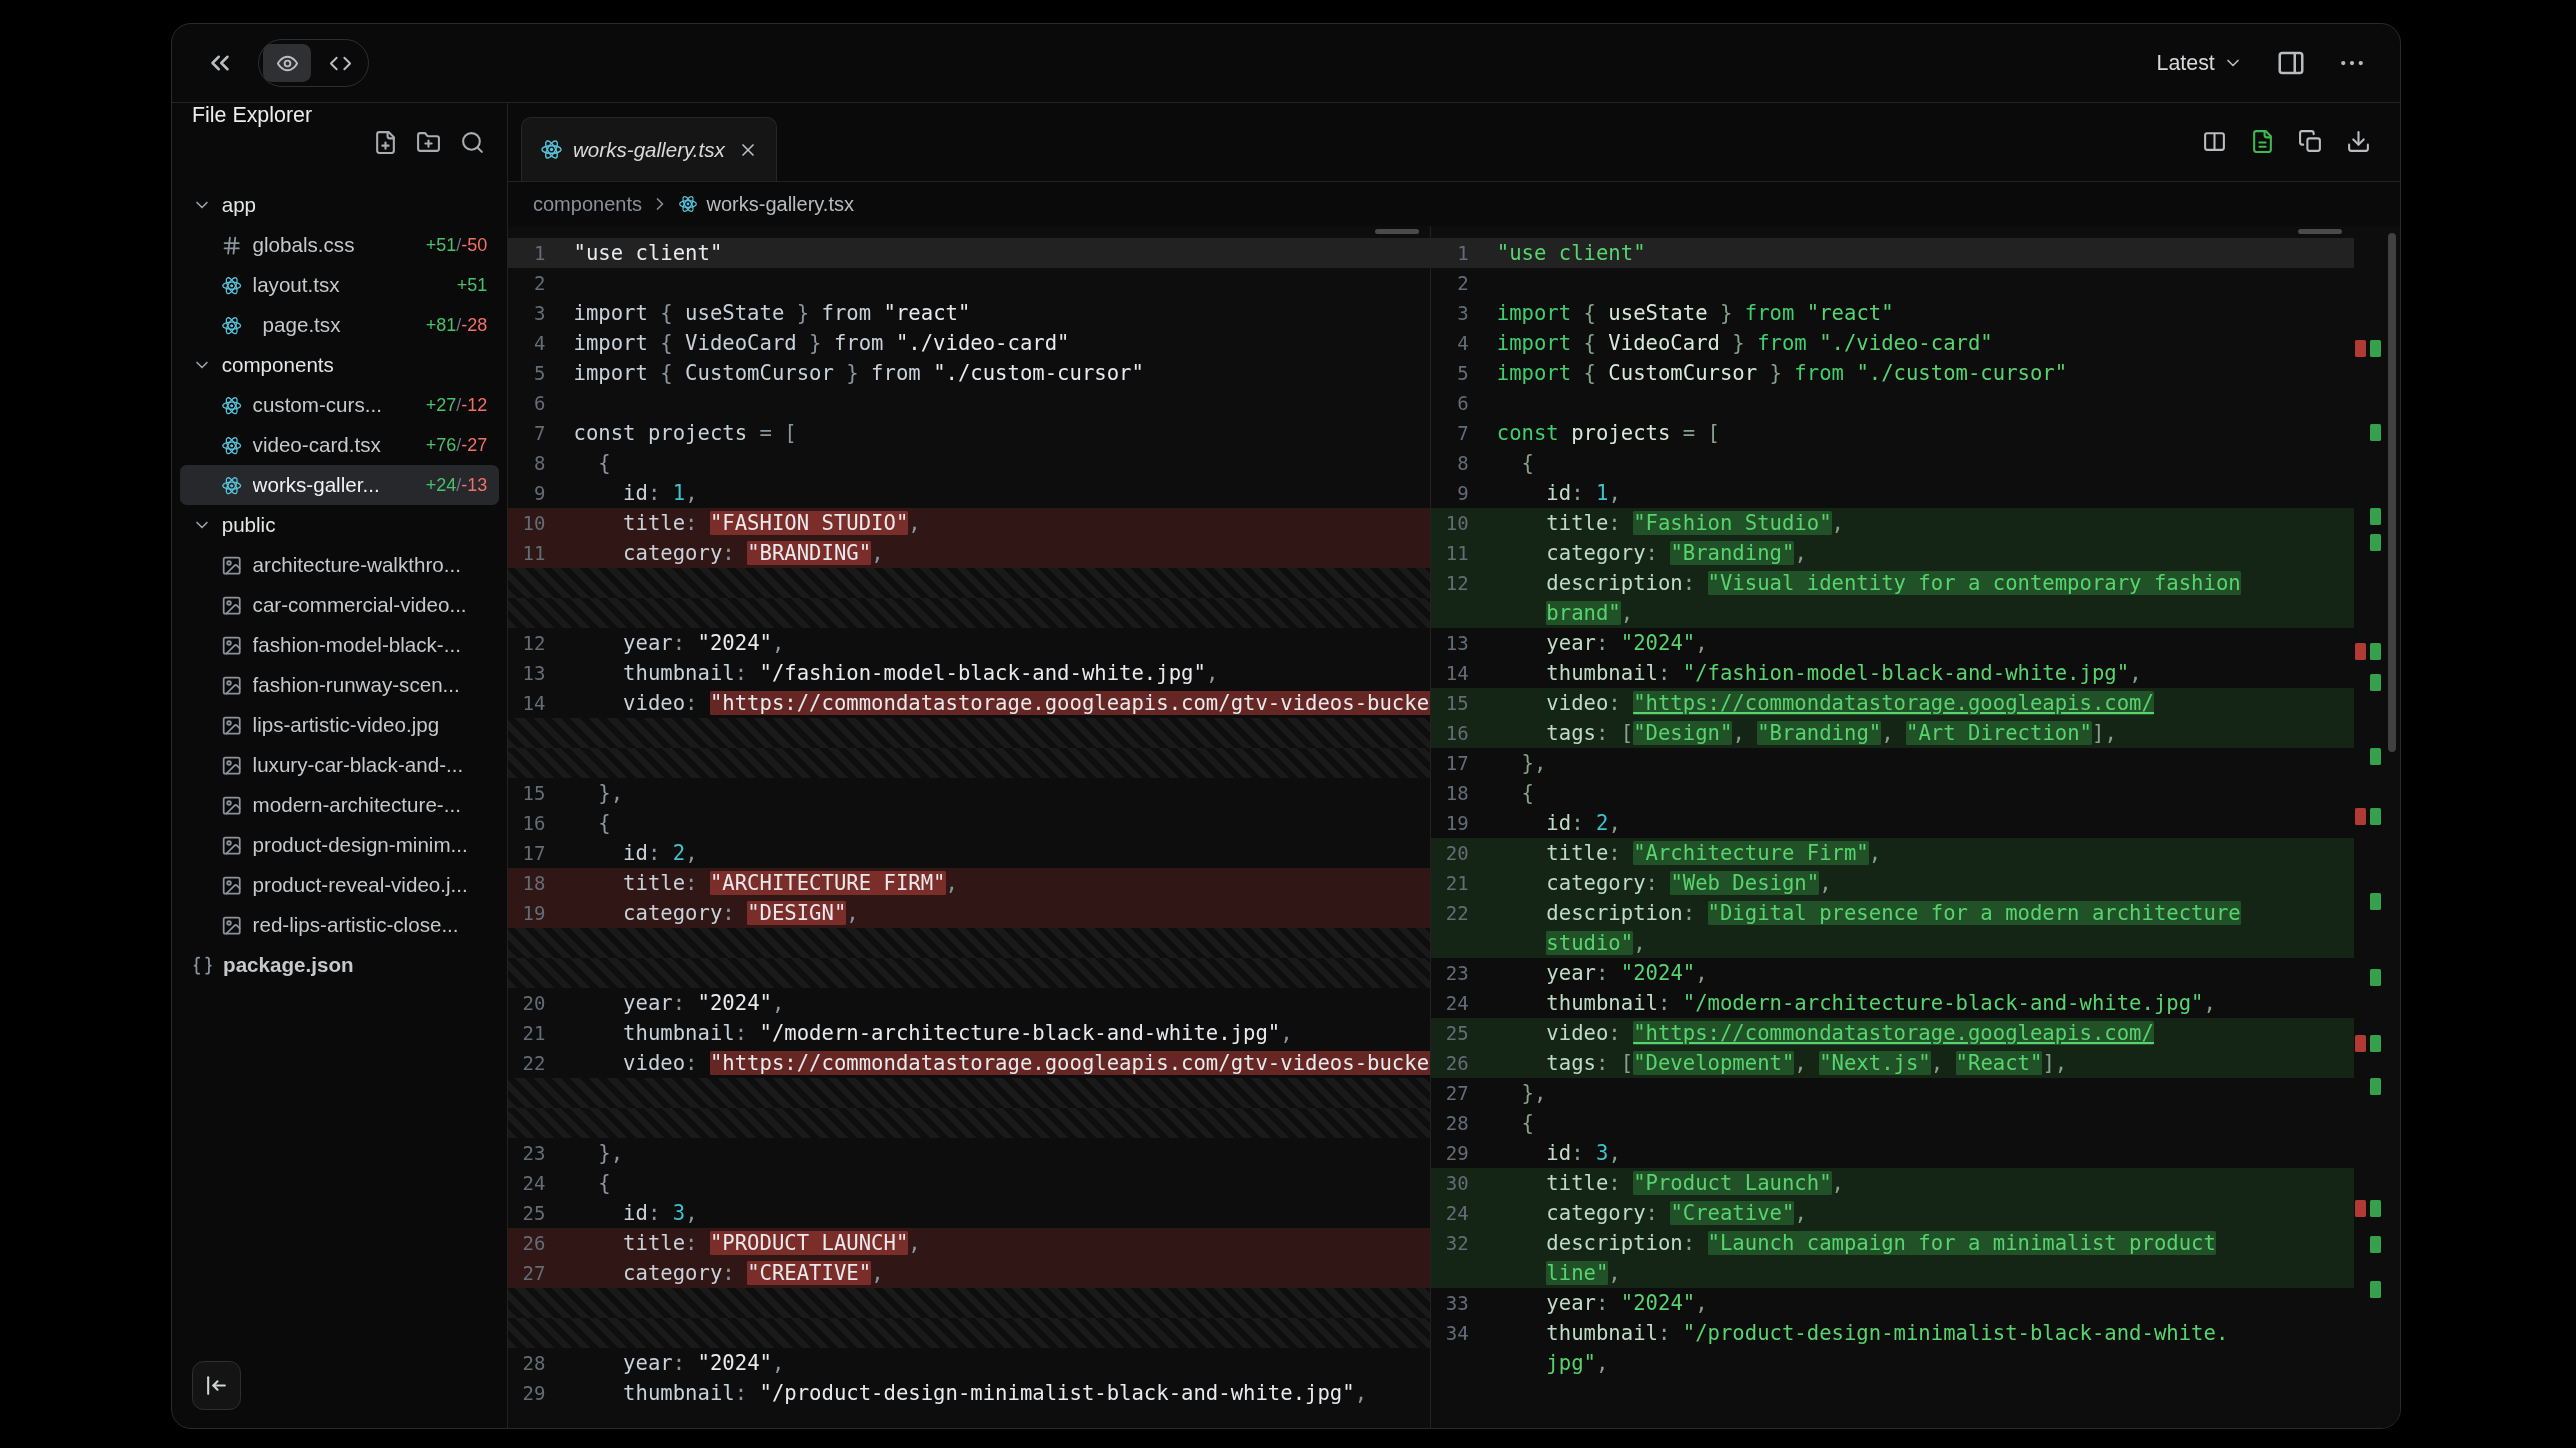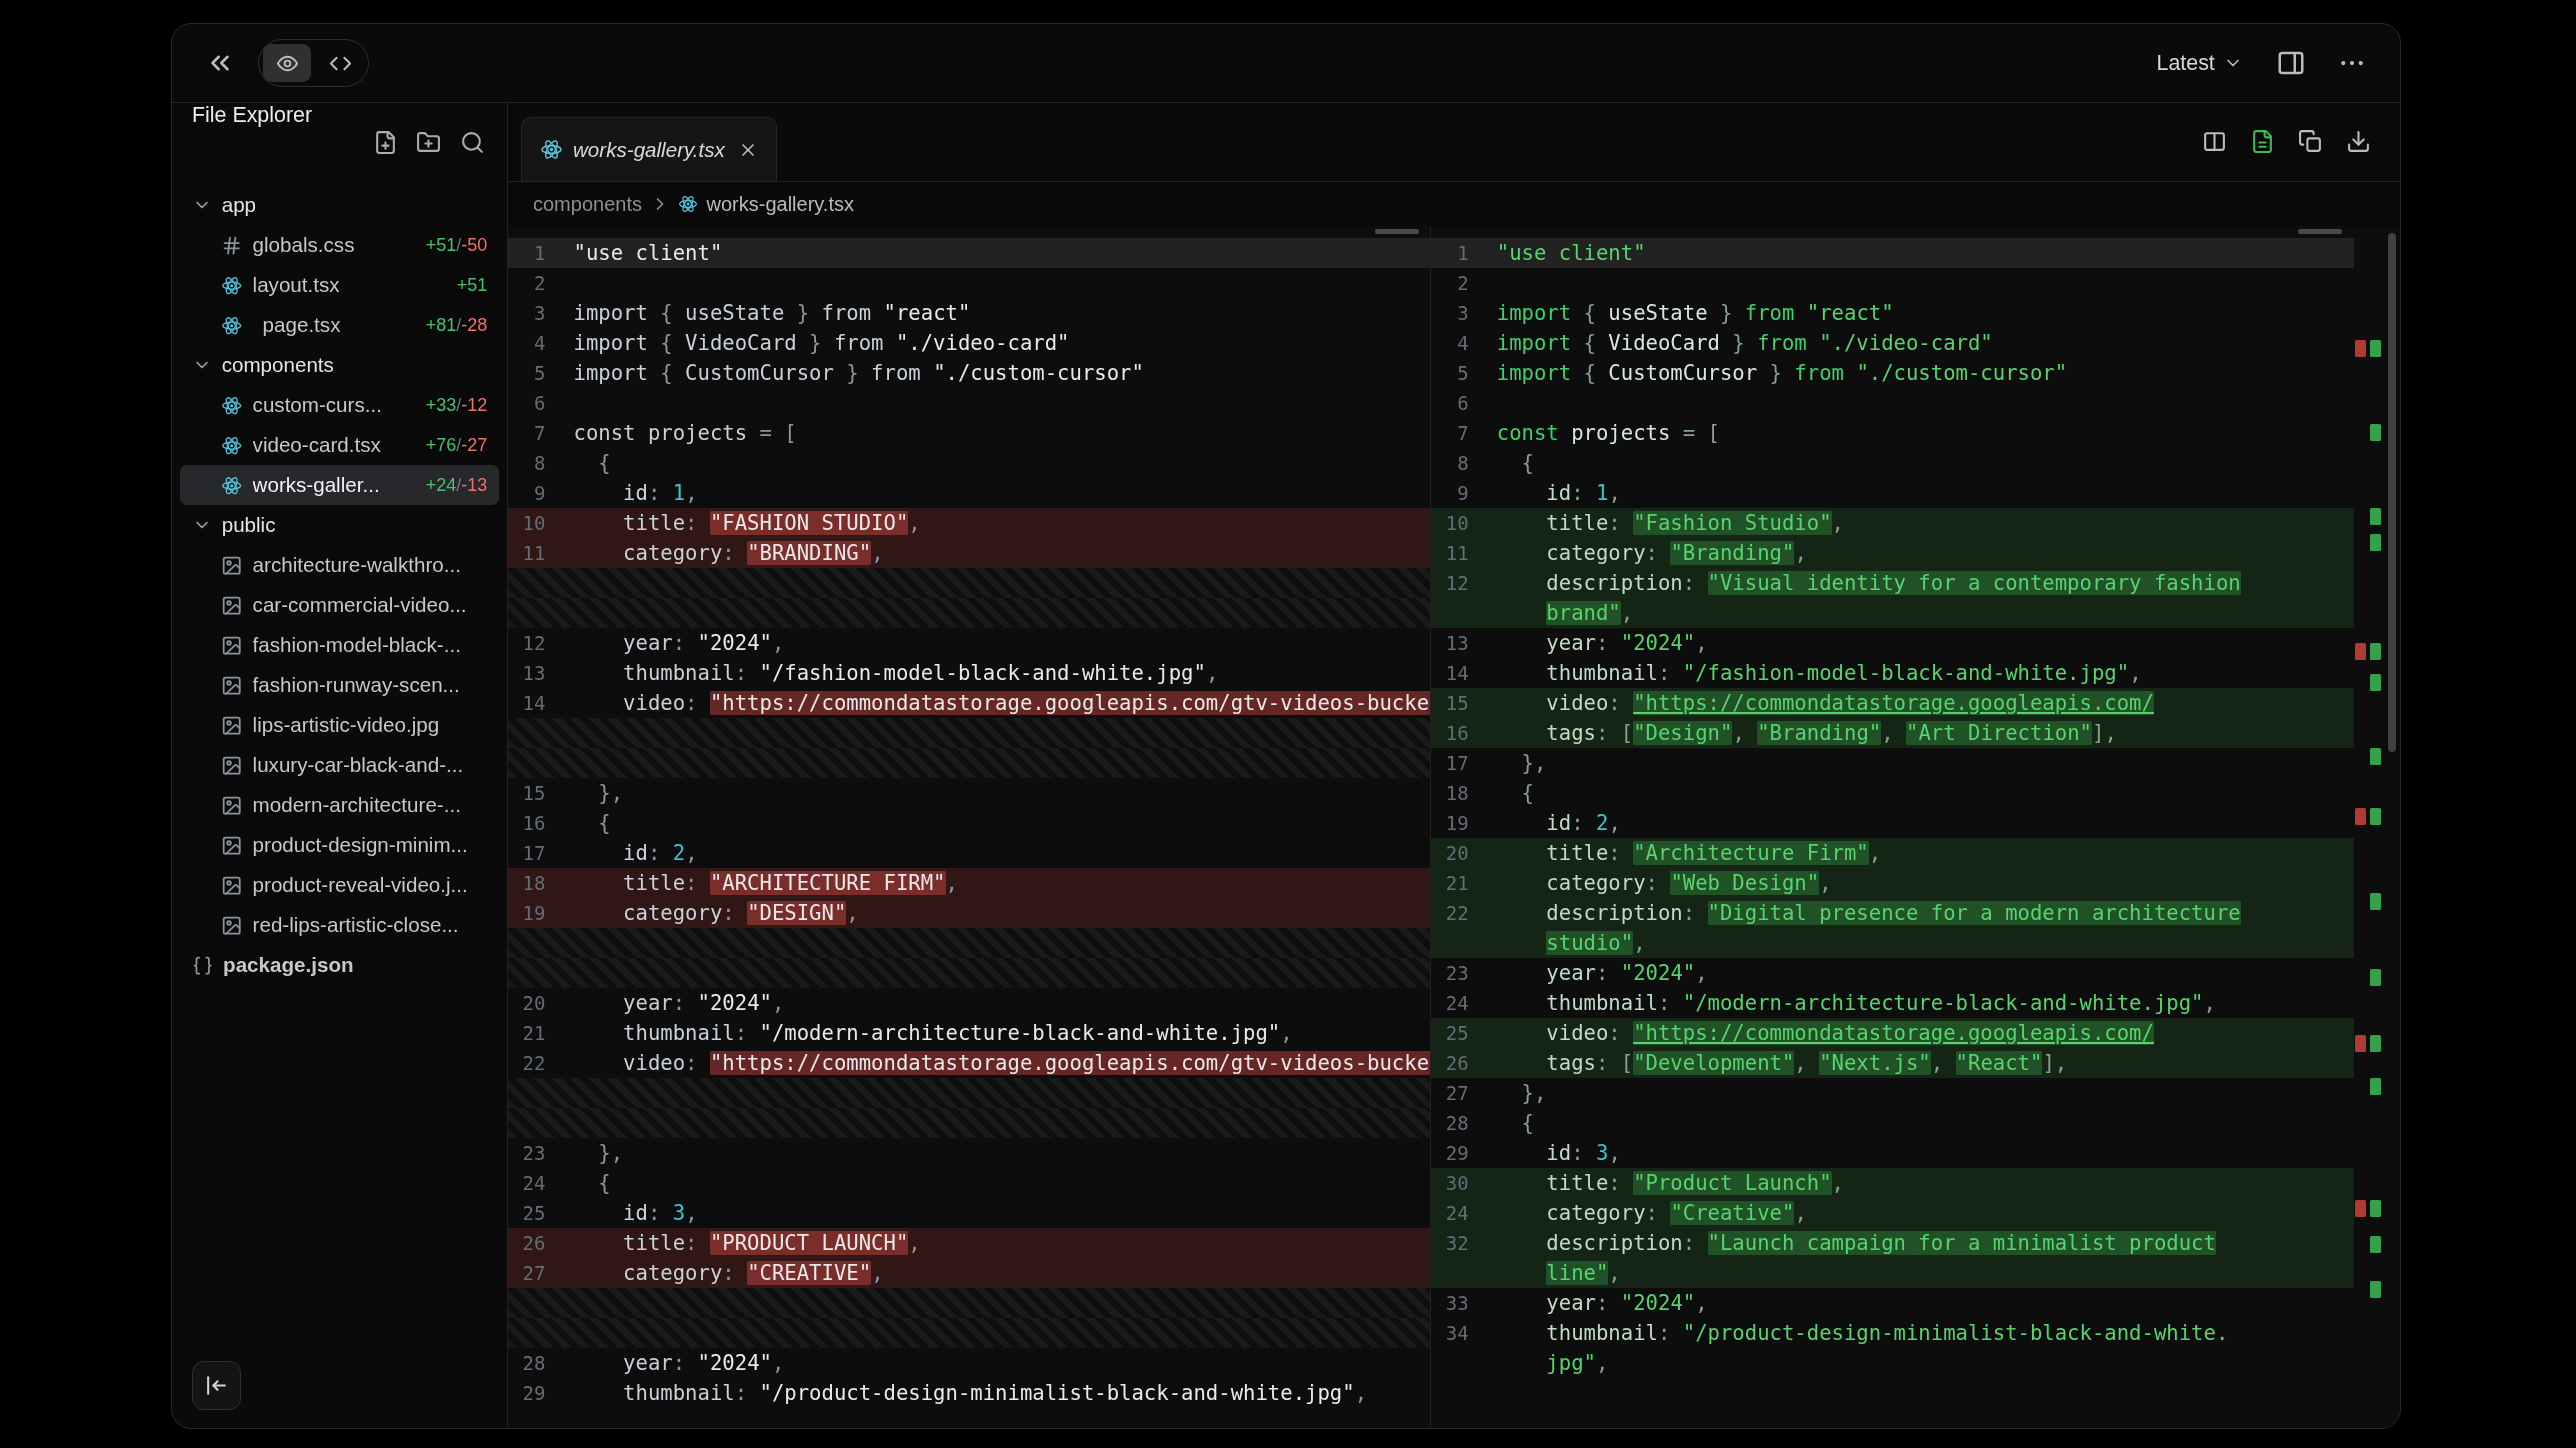--- a/index.html
+++ b/index.html
@@ -267,21 +267,21 @@
             <div class="tree-row" style="padding-left: 41px;">
               <span class="icon tree-icon react">
                 <svg viewBox="0 0 24 24" fill="none" stroke="currentColor" stroke-width="1.5">
                   <circle cx="12" cy="12" r="1.7" fill="currentColor" stroke="none"></circle>
                   <ellipse cx="12" cy="12" rx="10" ry="4"></ellipse>
                   <ellipse cx="12" cy="12" rx="10" ry="4" transform="rotate(60 12 12)"></ellipse>
                   <ellipse cx="12" cy="12" rx="10" ry="4" transform="rotate(120 12 12)"></ellipse>
                 </svg>
               </span>
               <span class="tree-label">custom-curs...</span>
-              <span class="stats"><span class="st-add">+33</span><span class="st-sep">/</span><span class="st-del">-12</span></span>
+              <span class="stats"><span class="st-add">+27</span><span class="st-sep">/</span><span class="st-del">-12</span></span>
             </div>
             <div class="tree-row" style="padding-left: 41px;">
               <span class="icon tree-icon react">
                 <svg viewBox="0 0 24 24" fill="none" stroke="currentColor" stroke-width="1.5">
                   <circle cx="12" cy="12" r="1.7" fill="currentColor" stroke="none"></circle>
                   <ellipse cx="12" cy="12" rx="10" ry="4"></ellipse>
                   <ellipse cx="12" cy="12" rx="10" ry="4" transform="rotate(60 12 12)"></ellipse>
                   <ellipse cx="12" cy="12" rx="10" ry="4" transform="rotate(120 12 12)"></ellipse>
                 </svg>
               </span>

